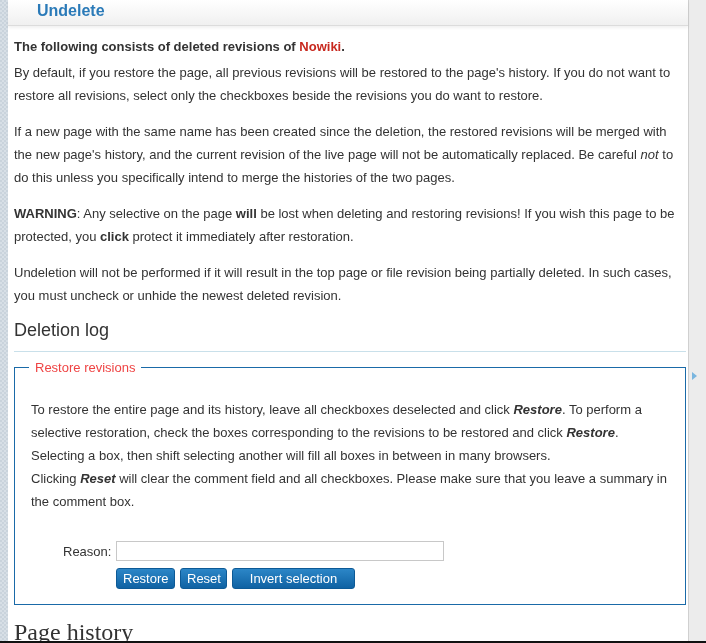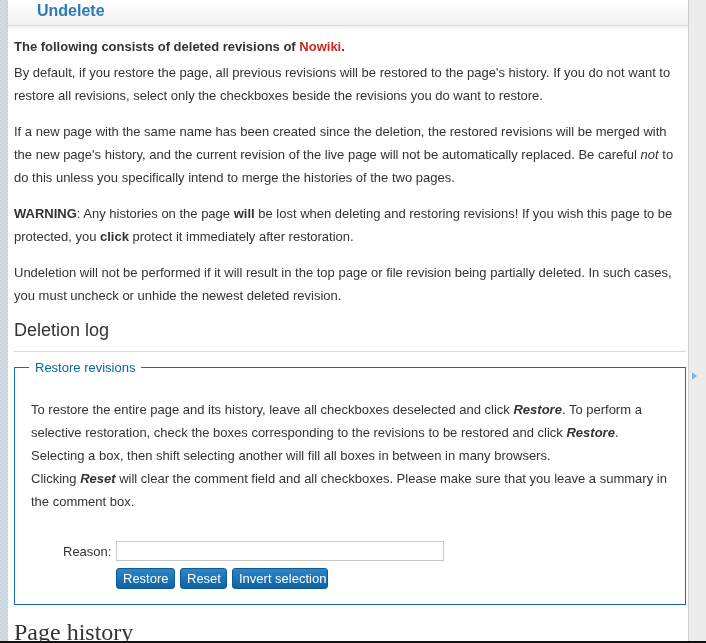--- a/index.html
+++ b/index.html
@@ -47,21 +47,21 @@
     font-weight:normal; font-size:18px; color:#333; margin:0;
     padding-bottom:10px; border-bottom:1px solid #c9e0ea;
   }
   .deletion-log { position:absolute; left:14px; top:320px; width:672px; }
   fieldset.restore {
     position:absolute; left:14px; top:367px; width:672px; height:238px;
     margin:0; padding:0; border:1px solid #1a6aa8; box-sizing:border-box;
   }
   .legend {
     position:absolute; left:14px; top:-8px; background:#fff;
-    padding:0 6px; font-size:13px; color:#0369a1; line-height:16px;
+    padding:0 6px; font-size:13px; color:#ef4444; line-height:16px;
   }
   .restore-text {
     position:absolute; left:16px; top:30px; width:640px;
     font-size:13px; line-height:23px; color:#333;
   }
   .reason-row { position:absolute; left:48px; top:173px; height:22px; }
   .reason-label { position:absolute; left:0; top:3px; font-size:13px; color:#333; white-space:nowrap; }
   .reason-input {
     position:absolute; left:53px; top:0; width:328px; height:20px;
     border:1px solid #c8c8c8; box-sizing:border-box; padding:0 3px;
@@ -89,39 +89,39 @@
   <span class="page-title">Undelete</span>
 </div>
 
 <div class="content">
   <p class="intro"><span>The following consists of deleted revisions of </span><a class="pagelink">Nowiki</a><span>.</span></p>
 
   <p>By default, if you restore the page, all previous revisions will be restored to the page's history. If you do not want to restore all revisions, select only the checkboxes beside the revisions you do want to restore.</p>
 
   <p><span>If a new page with the same name has been created since the deletion, the restored revisions will be merged with the new page's history, and the current revision of the live page will not be automatically replaced. Be careful </span><em>not</em><span> to do this unless you specifically intend to merge the histories of the two pages.</span></p>
 
-  <p><b>WARNING</b><span>: Any histories on the page </span><b>will</b><span> be lost when deleting and restoring revisions! If you wish this page to be protected, you </span><b>click</b><span> protect it immediately after restoration.</span></p>
+  <p><b>WARNING</b><span>: Any selective on the page </span><b>will</b><span> be lost when deleting and restoring revisions! If you wish this page to be protected, you </span><b>click</b><span> protect it immediately after restoration.</span></p>
 
   <p>Undeletion will not be performed if it will result in the top page or file revision being partially deleted. In such cases, you must uncheck or unhide the newest deleted revision.</p>
 </div>
 
 <div class="deletion-log">
   <h2 class="section">Deletion log</h2>
 </div>
 
 <fieldset class="restore">
   <div class="legend">Restore revisions</div>
   <div class="restore-text"><span>To restore the entire page and its history, leave all checkboxes deselected and click </span><b><i>Restore</i></b><span>. To perform a selective restoration, check the boxes corresponding to the revisions to be restored and click </span><b><i>Restore</i></b><span>. Selecting a box, then shift selecting another will fill all boxes in between in many browsers.</span><br><span>Clicking </span><b><i>Reset</i></b><span> will clear the comment field and all checkboxes. Please make sure that you leave a summary in the comment box.</span></div>
 
   <div class="reason-row">
     <label class="reason-label">Reason:</label>
     <input class="reason-input" type="text" value="" style="">
   </div>
 
   <div class="btn-row">
     <button class="btn" style="left:0;width:59px;">Restore</button>
     <button class="btn" style="left:64px;width:47px;">Reset</button>
-    <button class="btn" style="left:116px;width:96px;">Invert selection</button>
+    <button class="btn" style="left:116px;width:123px;">Invert selection</button>
   </div>
 </fieldset>
 
 <div class="page-history">Page history</div>
 <div class="bottom-line"></div>
 
 </body></html>

